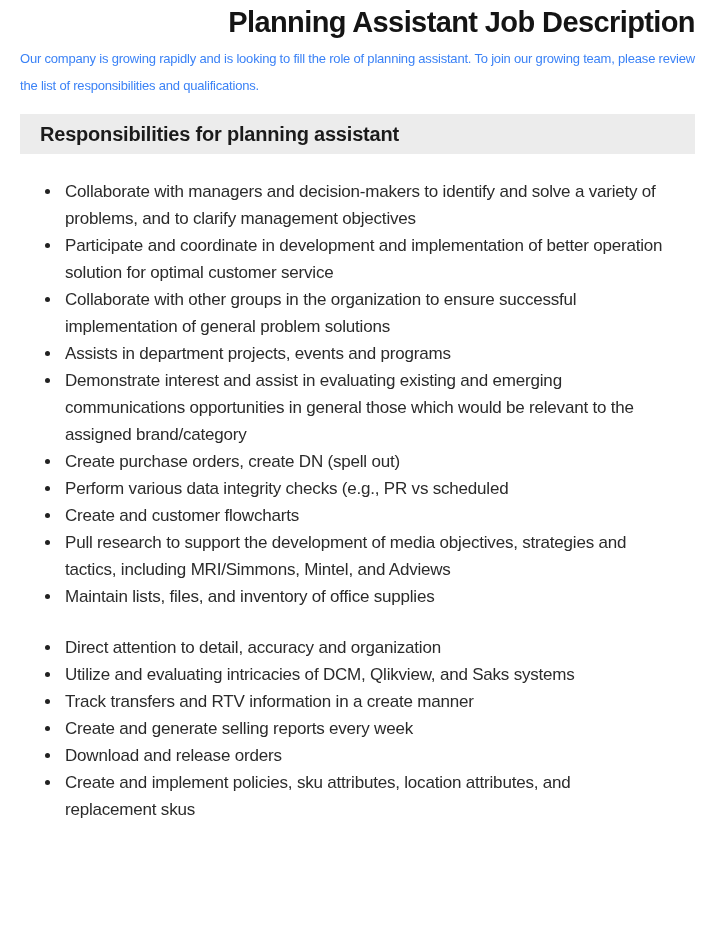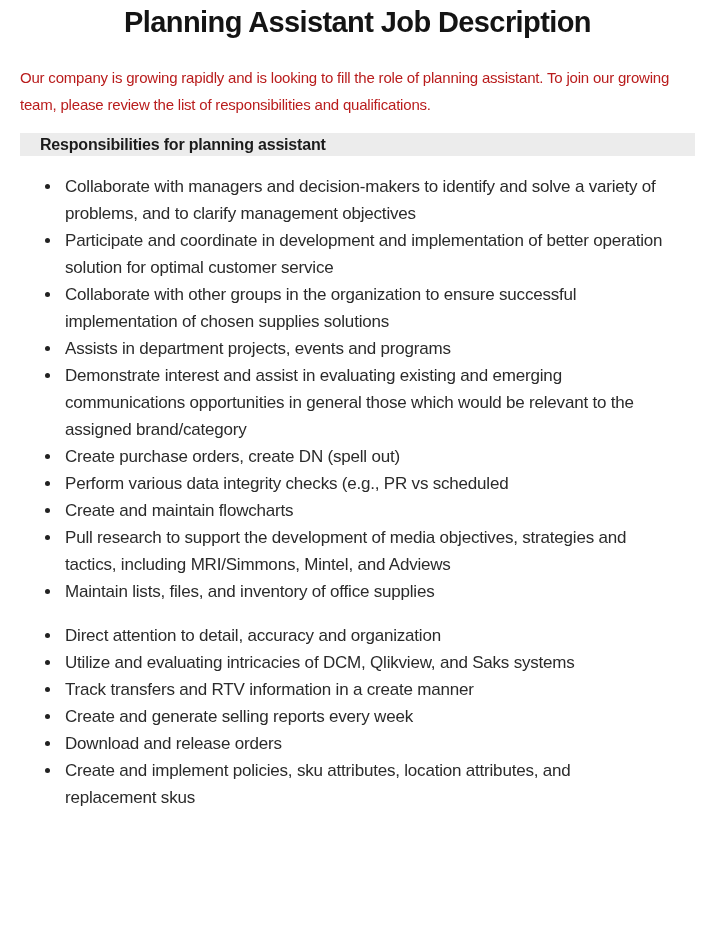--- a/index.html
+++ b/index.html
@@ -13,48 +13,48 @@
     font-family: "Liberation Sans", sans-serif;
     color: #2b2b2b;
     overflow: hidden;
   }
   .page {
     padding: 0 25px 0 20px;
   }
   .doc-title {
     margin: 0;
     padding-top: 5px;
-    text-align: center;
+    text-align: right;
     font-size: 29px;
     line-height: 35px;
     font-weight: 700;
     letter-spacing: -0.6px;
     color: #141414;
   }
   .intro {
-    margin: 24px 0 0 0;
-    font-size: 15px;
+    margin: 5px 0 0 0;
+    font-size: 13px;
     line-height: 27px;
     letter-spacing: -0.2px;
-    color: #b91c1c;
+    color: #3b82f6;
   }
   .section-heading {
     margin-top: 15px;
-    height: 23px;
+    height: 40px;
     background: #ececec;
     display: flex;
     align-items: center;
     padding-left: 20px;
-    font-size: 16px;
+    font-size: 20px;
     font-weight: 700;
     letter-spacing: -0.2px;
     color: #1b1b1b;
   }
   .bullet-list {
-    margin: 17px 0 0 0;
+    margin: 24px 0 0 0;
     padding: 0 30px 0 42px;
     font-size: 17px;
     line-height: 27px;
     letter-spacing: -0.2px;
     color: #2b2b2b;
   }
   .bullet-list li {
     padding-left: 3px;
   }
   .bullet-list li::marker {
@@ -68,26 +68,26 @@
 
   <h1 class="doc-title">Planning Assistant Job Description</h1>
 
   <p class="intro">Our company is growing rapidly and is looking to fill the role of planning assistant. To join our growing team, please review the list of responsibilities and qualifications.</p>
 
   <div class="section">
     <div class="section-heading">Responsibilities for planning assistant</div>
     <ul class="bullet-list">
       <li>Collaborate with managers and decision-makers to identify and solve a variety of problems, and to clarify management objectives</li>
       <li>Participate and coordinate in development and implementation of better operation solution for optimal customer service</li>
-      <li>Collaborate with other groups in the organization to ensure successful implementation of chosen supplies solutions</li>
+      <li>Collaborate with other groups in the organization to ensure successful implementation of general problem solutions</li>
       <li>Assists in department projects, events and programs</li>
       <li>Demonstrate interest and assist in evaluating existing and emerging communications opportunities in general those which would be relevant to the assigned brand/category</li>
       <li>Create purchase orders, create DN (spell out)</li>
       <li>Perform various data integrity checks (e.g., PR vs scheduled</li>
-      <li>Create and maintain flowcharts</li>
+      <li>Create and customer flowcharts</li>
       <li>Pull research to support the development of media objectives, strategies and tactics, including MRI/Simmons, Mintel, and Adviews</li>
       <li>Maintain lists, files, and inventory of office supplies</li>
     </ul>
   </div>
 
   <div class="section">
     <ul class="bullet-list">
       <li>Direct attention to detail, accuracy and organization</li>
       <li>Utilize and evaluating intricacies of DCM, Qlikview, and Saks systems</li>
       <li>Track transfers and RTV information in a create manner</li>

